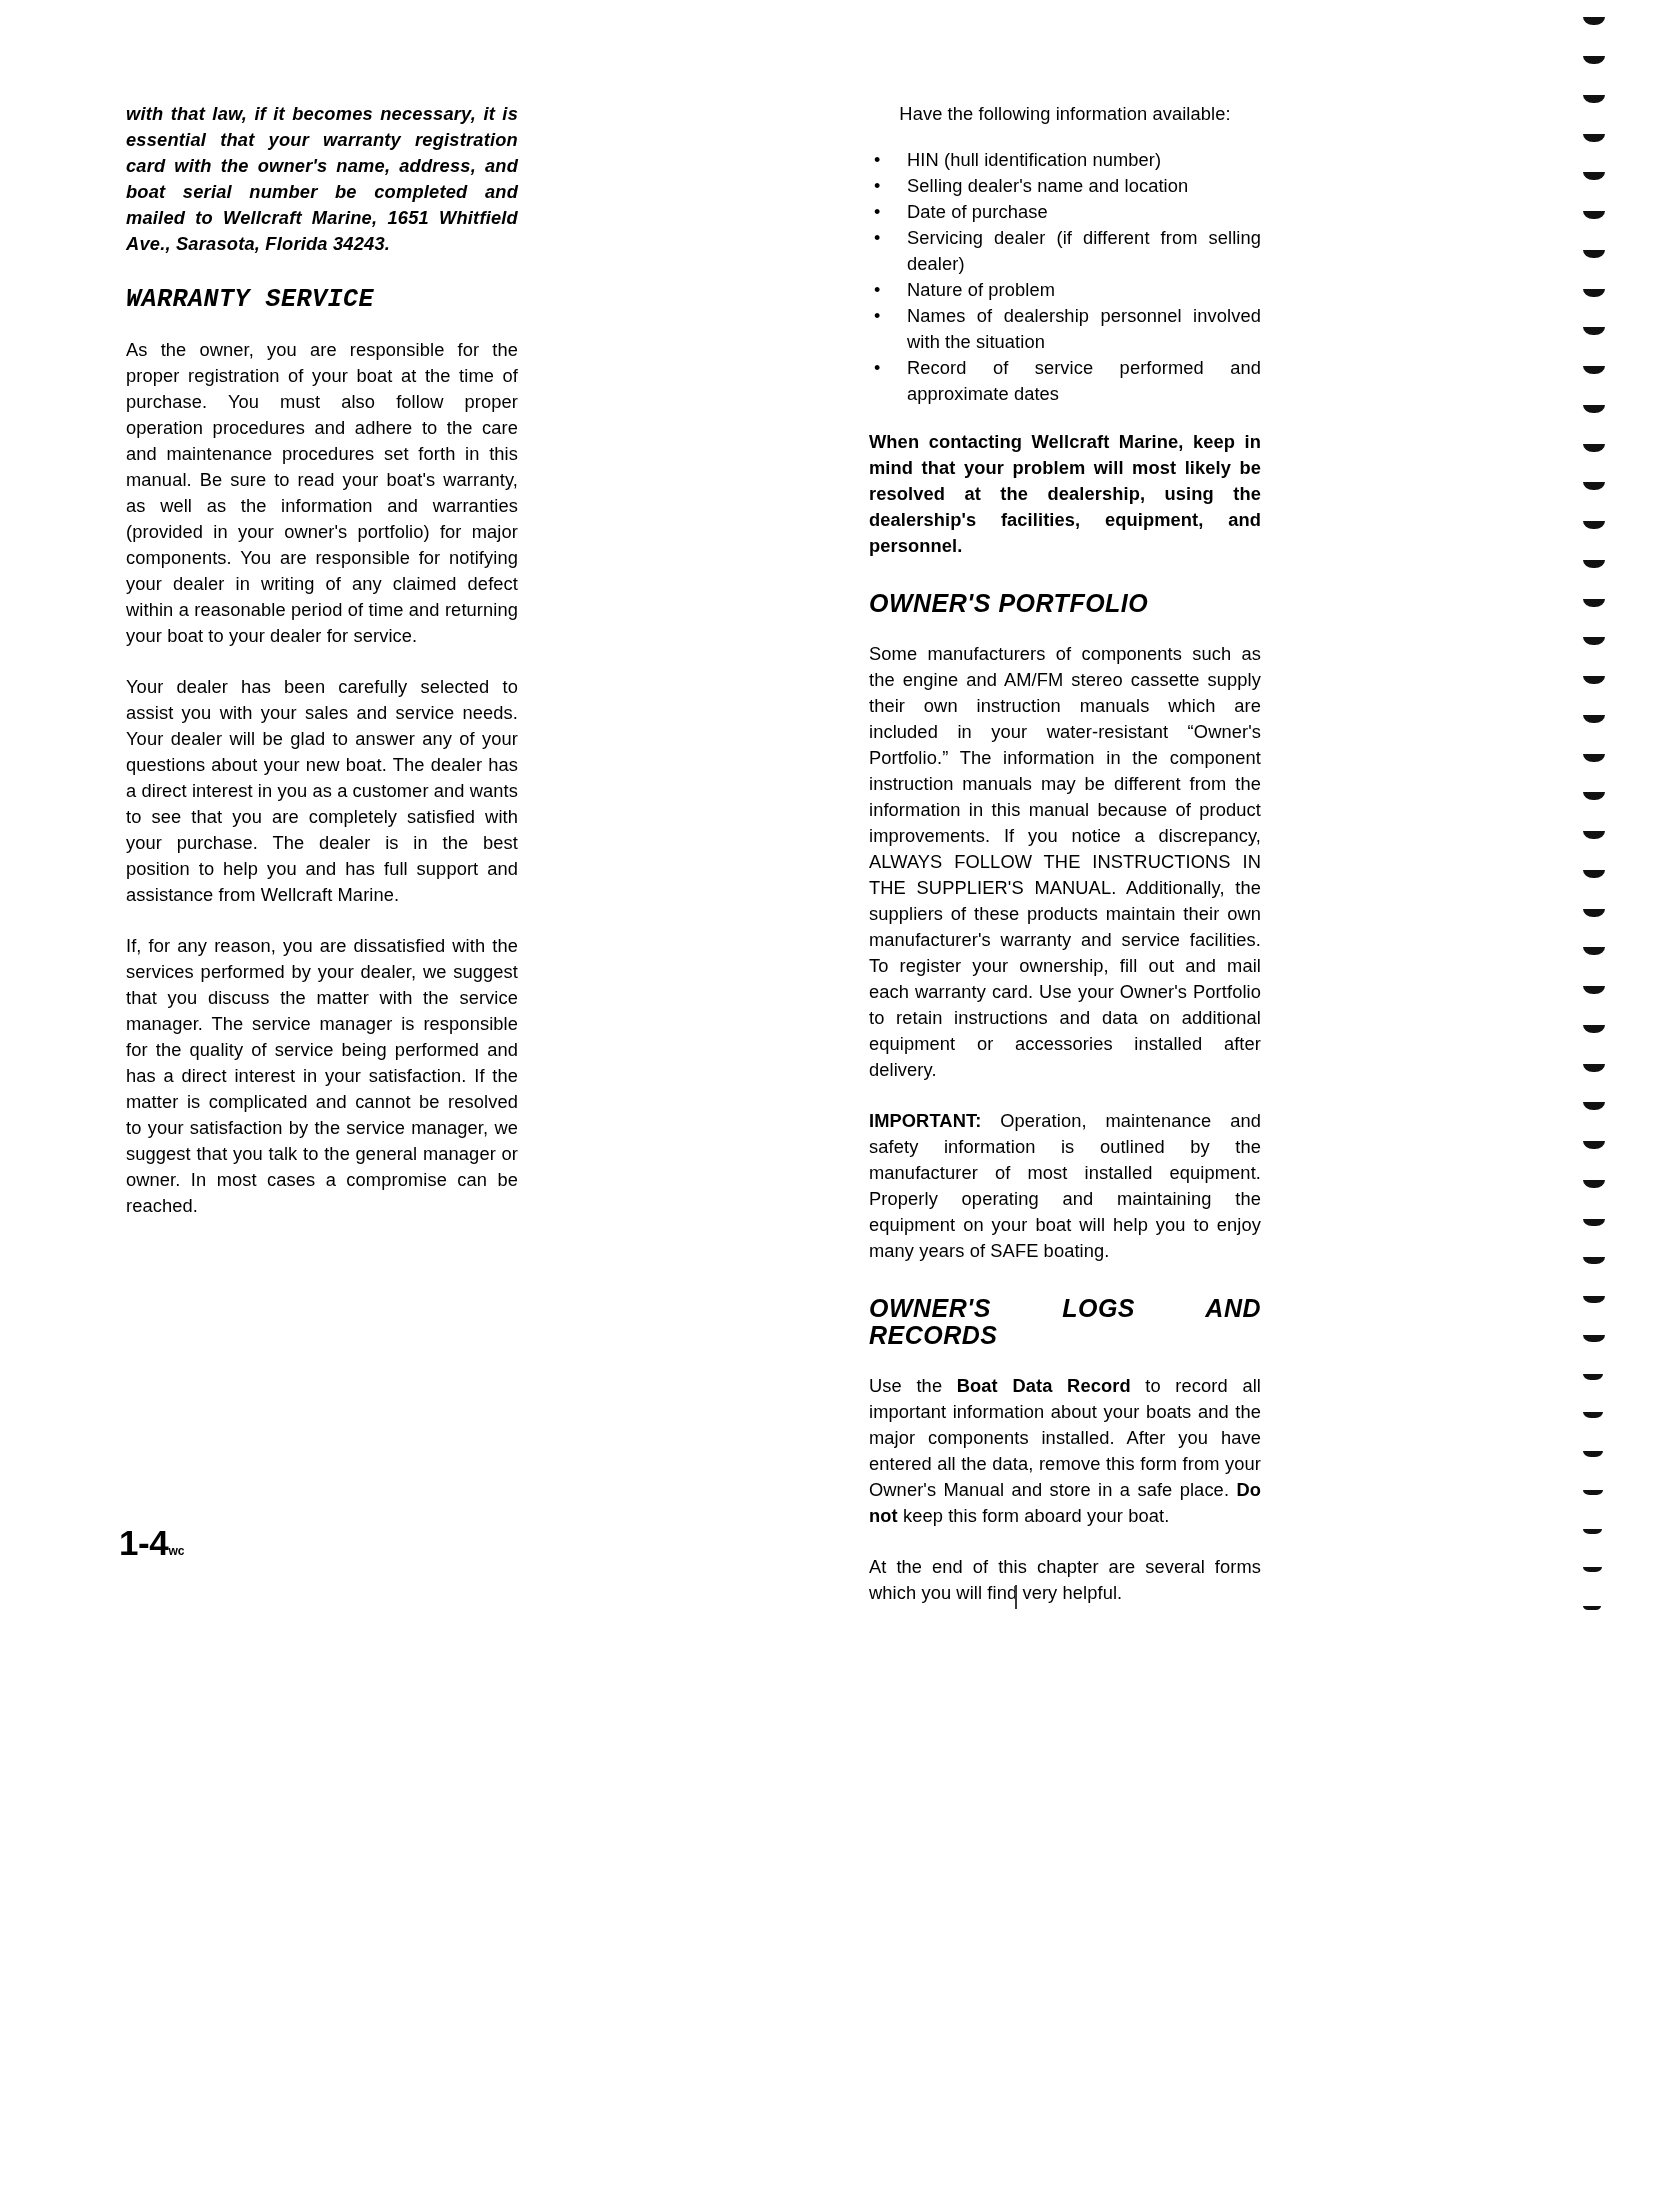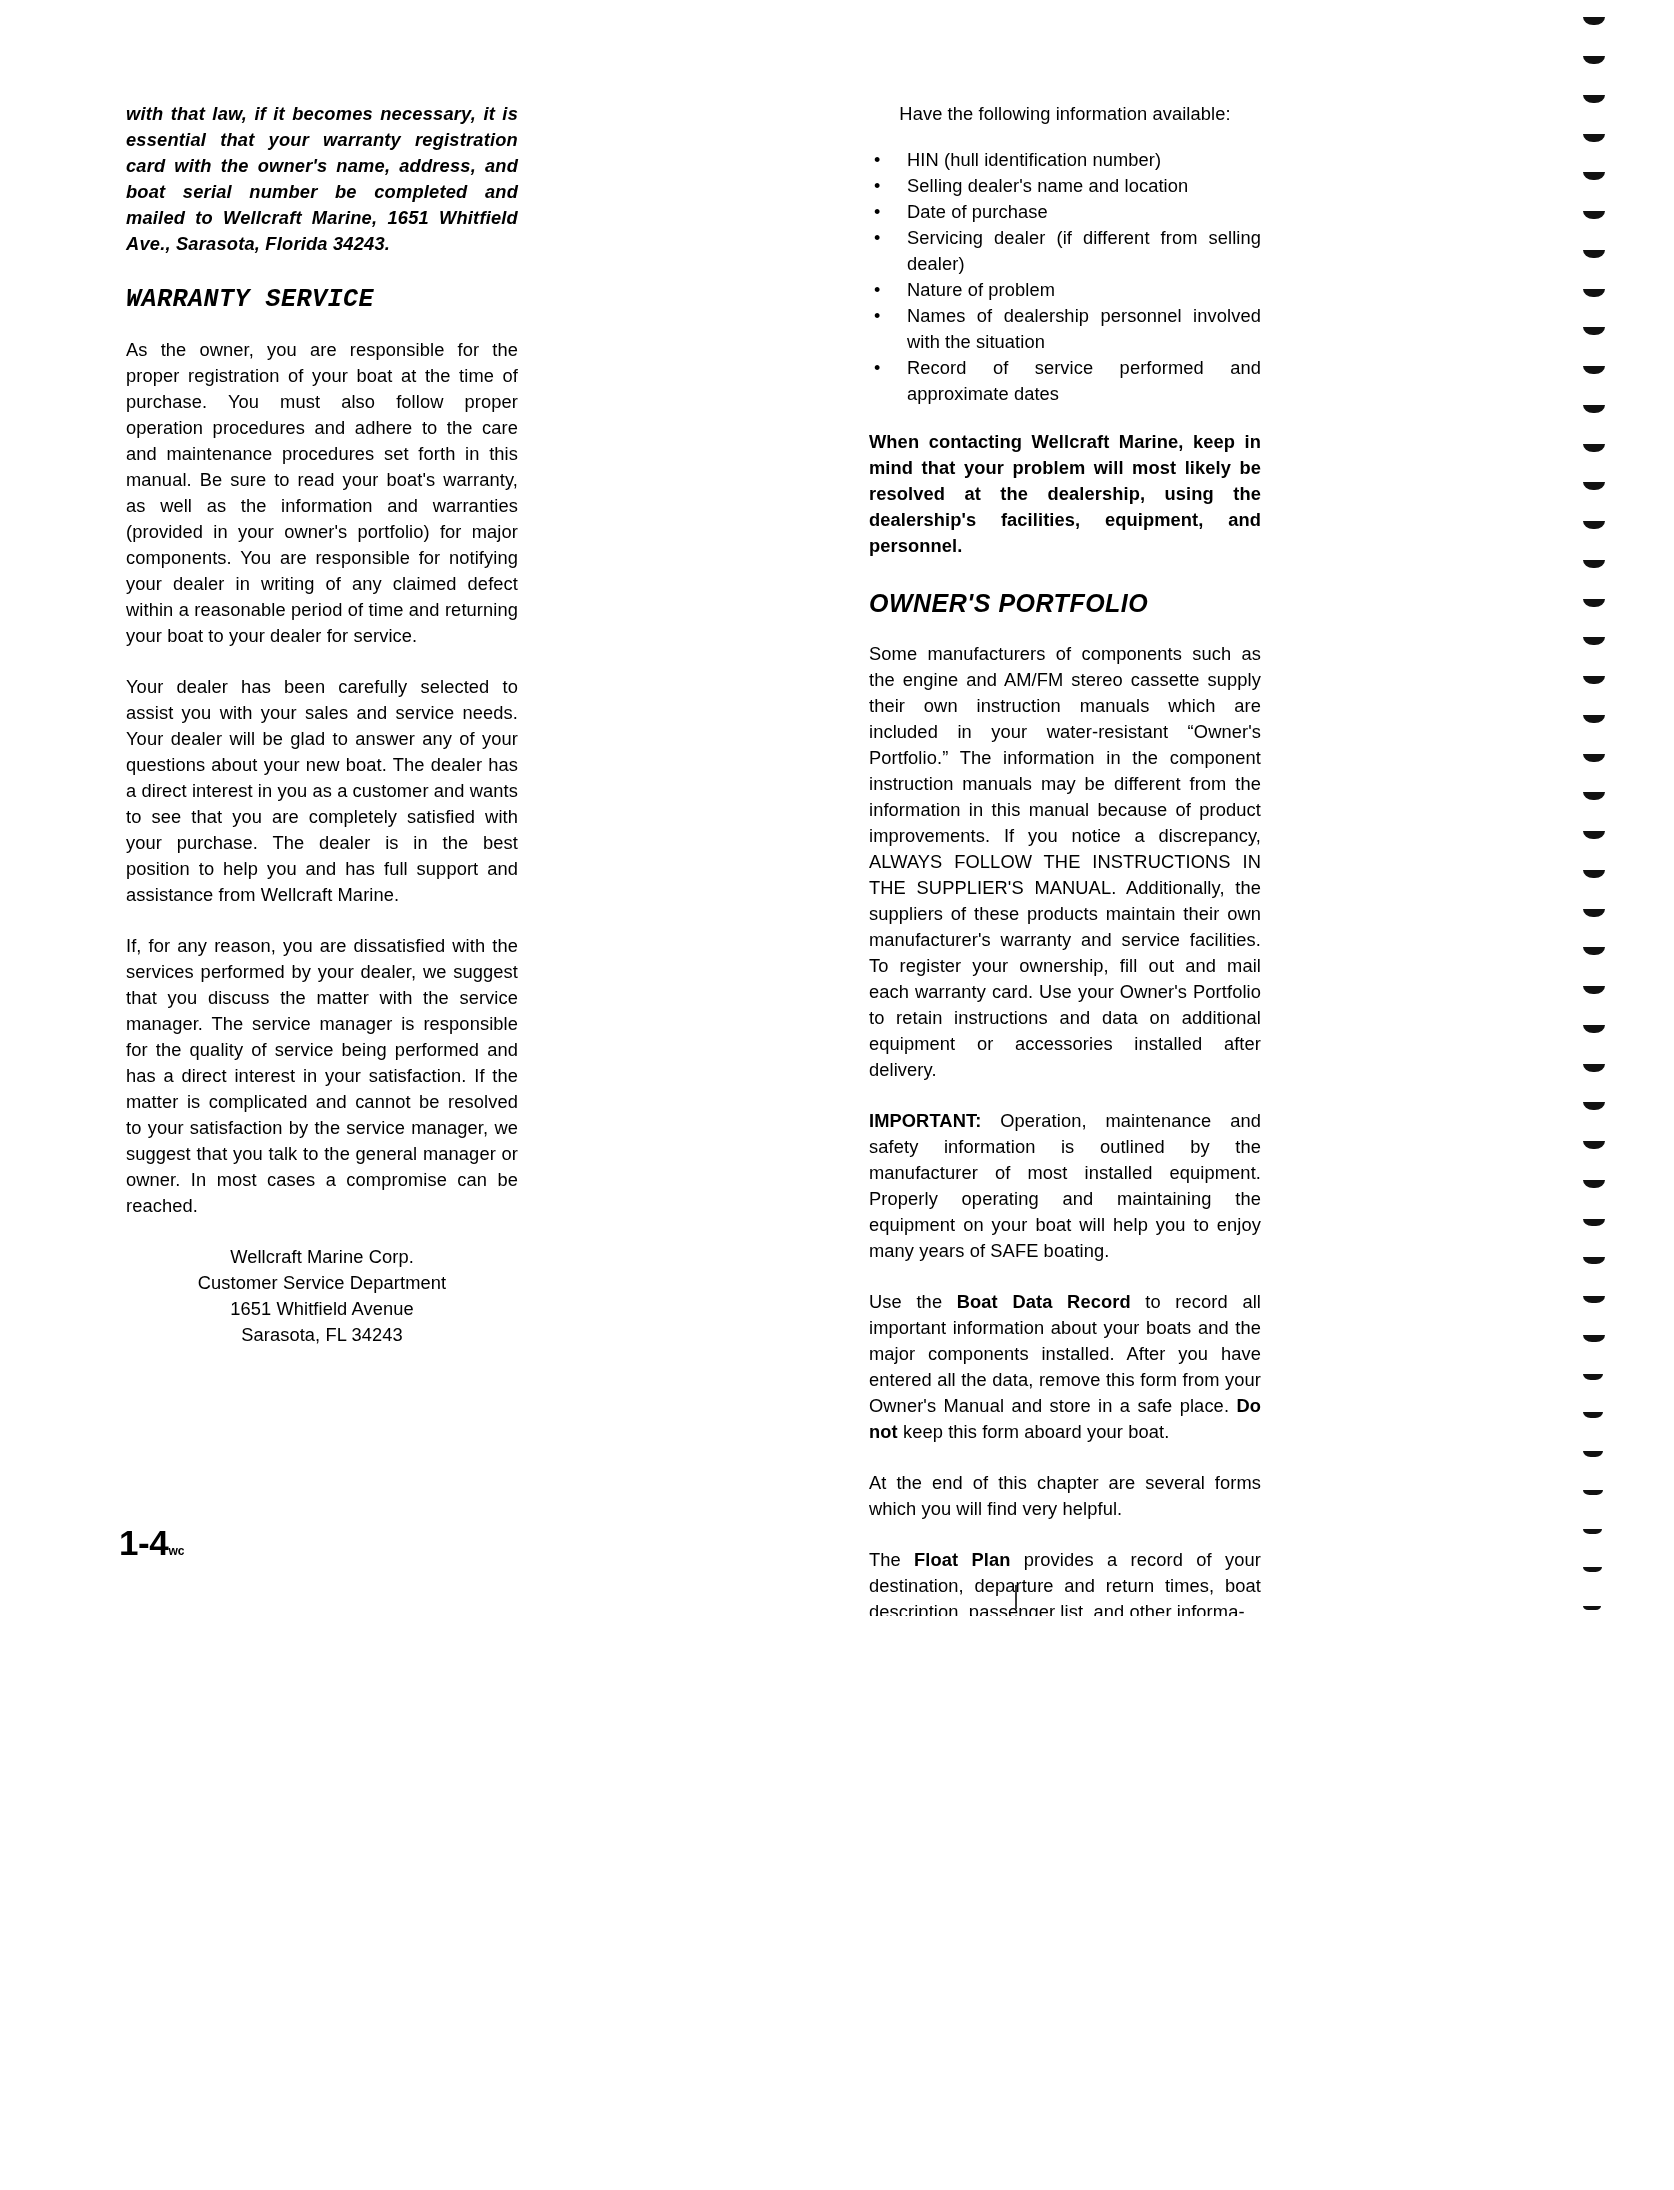--- a/index.html
+++ b/index.html
@@ -196,26 +196,20 @@
 
     <h2 class="head first">WARRANTY SERVICE</h2>
 
     <p class="body">As the owner, you are responsible for the proper registration of your boat at the time of purchase. You must also follow proper operation procedures and adhere to the care and maintenance procedures set forth in this manual. Be sure to read your boat's warranty, as well as the information and warranties (provided in your owner's portfolio) for major components. You are responsible for notifying your dealer in writing of any claimed defect within a reasonable period of time and returning your boat to your dealer for service.</p>
 
     <p class="body">Your dealer has been carefully selected to assist you with your sales and service needs. Your dealer will be glad to answer any of your questions about your new boat. The dealer has a direct interest in you as a customer and wants to see that you are completely satisfied with your purchase. The dealer is in the best position to help you and has full support and assistance from Wellcraft Marine.</p>
 
     <p class="body">If, for any reason, you are dissatisfied with the services performed by your dealer, we suggest that you discuss the matter with the service manager. The service manager is responsible for the quality of service being performed and has a direct interest in your satisfaction. If the matter is complicated and cannot be resolved to your satisfaction by the service manager, we suggest that you talk to the general manager or owner. In most cases a compromise can be reached.</p>
 
 
-    <div>
-      <p class="addr">Wellcraft Marine Corp.</p>
-      <p class="addr">Customer Service Department</p>
-      <p class="addr">1651 Whitfield Avenue</p>
-      <p class="addr">Sarasota, FL 34243</p>
-    </div>
 
   </div>
 
   <div class="col col-right">
 
     <p class="body tight" style="margin-bottom:20.4px;text-align:center;">Have the following information available:</p>
 
     <ul class="bullets">
       <li>HIN (hull identification number)</li>
       <li>Selling dealer's name and location</li>
@@ -227,20 +221,21 @@
     </ul>
 
     <p class="bold-block">When contacting Wellcraft Marine, keep in mind that your problem will most likely be resolved at the dealership, using the dealership's facilities, equipment, and personnel.</p>
 
     <h2 class="head">OWNER'S PORTFOLIO</h2>
 
     <p class="body">Some manufacturers of components such as the engine and AM/FM stereo cassette supply their own instruction manuals which are included in your water-resistant “Owner's Portfolio.” The information in the component instruction manuals may be different from the information in this manual because of product improvements. If you notice a discrepancy, ALWAYS FOLLOW THE INSTRUCTIONS IN THE SUPPLIER'S MANUAL. Additionally, the suppliers of these products maintain their own manufacturer's warranty and service facilities. To register your ownership, fill out and mail each warranty card. Use your Owner's Portfolio to retain instructions and data on additional equipment or accessories installed after delivery.</p>
 
     <p class="body"><span class="b">IMPORTANT:</span><span> Operation, maintenance and safety information is outlined by the manufacturer of most installed equipment. Properly operating and maintaining the equipment on your boat will help you to enjoy many years of SAFE boating.</span></p>
 
+    <h2 class="head">OWNER'S LOGS AND RECORDS</h2>
 
     <p class="body"><span>Use the </span><span class="b">Boat Data Record</span><span> to record all important information about your boats and the major components installed. After you have entered all the data, remove this form from your Owner's Manual and store in a safe place. </span><span class="b">Do not</span><span> keep this form aboard your boat.</span></p>
 
     <p class="body">At the end of this chapter are several forms which you will find very helpful.</p>
 
     <p class="body"><span>The </span><span class="b">Float Plan</span><span> provides a record of your destination, departure and return times, boat description, passenger list, and other informa-</span></p>
 
   </div>
 
   <div class="folio"><span>1-4</span><span class="sub">wc</span></div>

